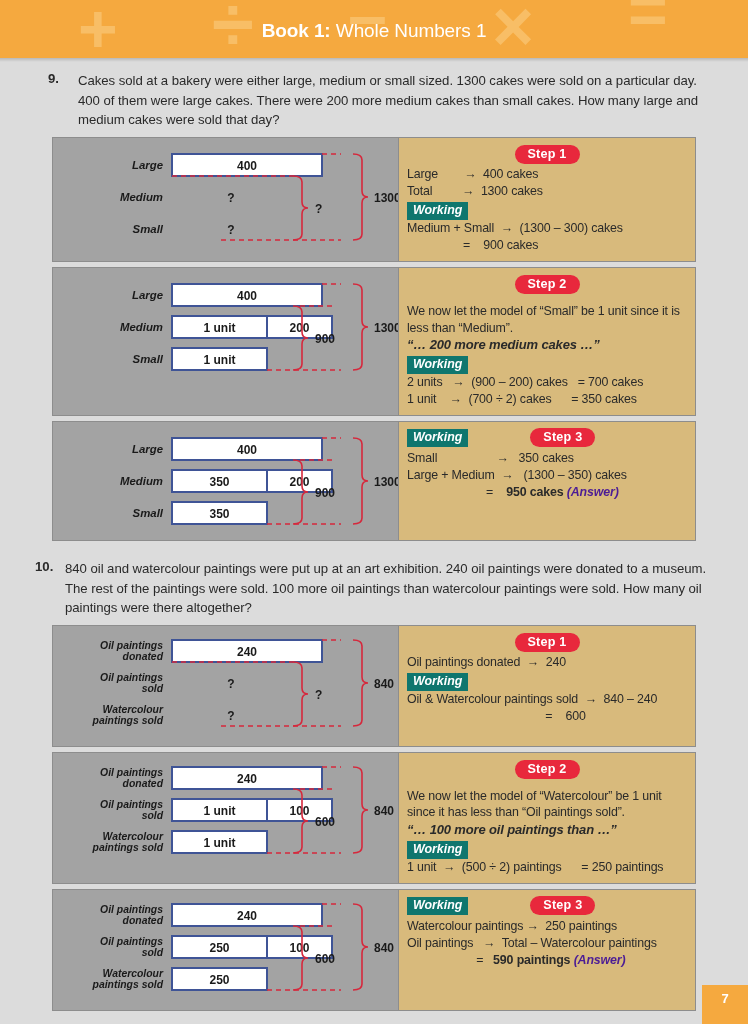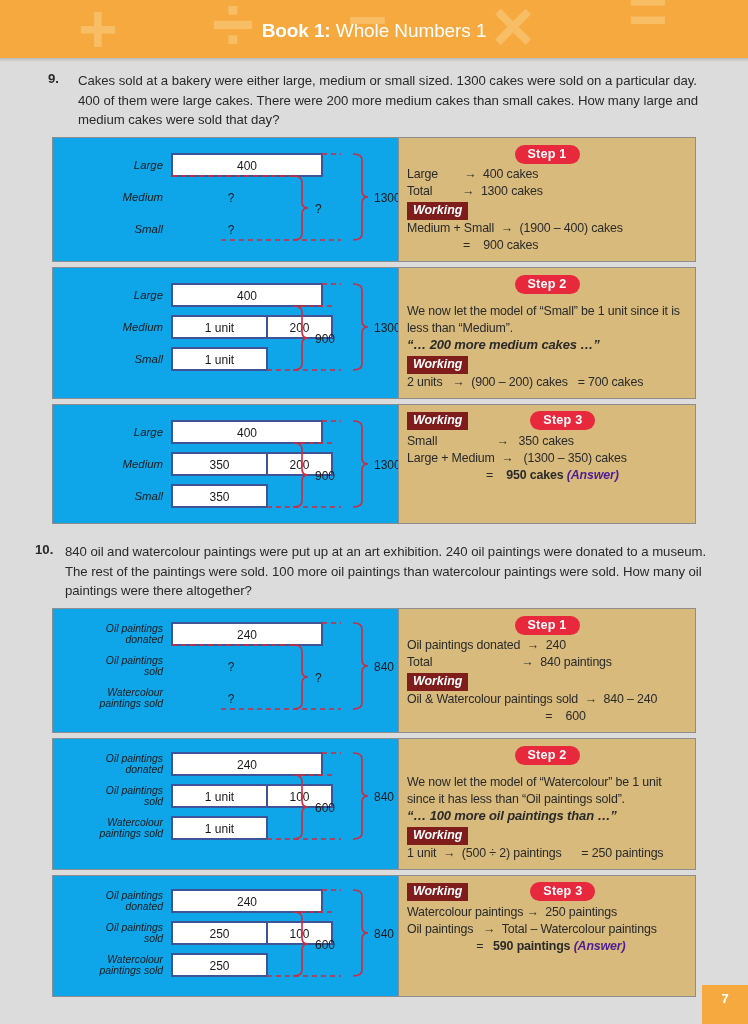--- a/index.html
+++ b/index.html
@@ -70,22 +70,23 @@
   
   .steps { margin: 7px 52px 0 52px; }
   .step-row {
     display: flex;
     border: 1px solid #8d8d8d;
     margin-bottom: 5px;
     background: #ffffff;
   }
   .bar-panel {
     flex: 0 0 345px;
-    background: #0ea5e9;
+    background: #a3a3a3;
     position: relative;
+    font-weight: bold;
   }
   .work-panel {
     flex: 1 1 auto;
     background: #D8BA7C;
     border-left: 1px solid #8d8d8d;
     padding: 6px 8px 7px 8px;
     position: relative;
   }
 
   .badge-row { position: relative; height: 21px; margin-bottom: 1px; }
@@ -99,21 +100,21 @@
     padding: 2px 13px 3px 13px;
     border-radius: 11px;
     letter-spacing: 0.2px;
     line-height: 1.12;
   }
   .badge-center { text-align: center; }
   .badge-row.with-working .step-badge { margin-left: 62px; }
 
   .working-tag {
     display: inline-block;
-    background: #7f1d1d;
+    background: #0f766e;
     color: #ffffff;
     font-style: italic;
     font-weight: bold;
     font-size: 12.4px;
     padding: 1px 6px 2px 6px;
     line-height: 1.2;
   }
   .wt-inline { margin-top: 1px; }
 
   .wp-line {
@@ -188,21 +189,21 @@
             <text x="262" y="74.5" class="bnum">?</text>
             <path class="brace" d="M 300 16 q 9 0 9 6 L 309 53 q 0 6 6 6 q -6 0 -6 6 L 309 96 q 0 6 -9 6"></path>
             <text x="321" y="63.5" class="bnum">1300</text>
           </svg>
         </div>
         <div class="work-panel">
           <div class="badge-row badge-center"><span class="step-badge">Step 1</span></div>
           <div class="wp-line">Large        →  400 cakes</div>
           <div class="wp-line">Total         →  1300 cakes</div>
           <div><span class="working-tag">Working</span></div>
-          <div class="wp-line">Medium + Small  →  (1900 – 400) cakes</div>
+          <div class="wp-line">Medium + Small  →  (1300 – 300) cakes</div>
           <div class="wp-line">                 =    900 cakes</div>
         </div>
       </div>
       <div class="step-row">
         <div class="bar-panel">
           <svg width="345" height="118" viewBox="0 0 345 118">
             <text x="110" y="31" class="lbl">Large</text>
             <rect x="119" y="16" width="150" height="22" class="bar-rect"></rect>
             <text x="194" y="31.5" class="bar-txt">400</text>
             <text x="110" y="63" class="lbl">Medium</text>
@@ -221,20 +222,21 @@
             <path class="brace" d="M 300 16 q 9 0 9 6 L 309 53 q 0 6 6 6 q -6 0 -6 6 L 309 96 q 0 6 -9 6"></path>
             <text x="321" y="63.5" class="bnum">1300</text>
           </svg>
         </div>
         <div class="work-panel">
           <div class="badge-row badge-center"><span class="step-badge">Step 2</span></div>
           <div class="wp-line wrap">We now let the model of “Small” be 1 unit since it is less than “Medium”.</div>
           <div class="wp-line ital">“… 200 more medium cakes …”</div>
           <div><span class="working-tag">Working</span></div>
           <div class="wp-line">2 units   →  (900 – 200) cakes   = 700 cakes</div>
+          <div class="wp-line">1 unit    →  (700 ÷ 2) cakes      = 350 cakes</div>
         </div>
       </div>
       <div class="step-row">
         <div class="bar-panel">
           <svg width="345" height="118" viewBox="0 0 345 118">
             <text x="110" y="31" class="lbl">Large</text>
             <rect x="119" y="16" width="150" height="22" class="bar-rect"></rect>
             <text x="194" y="31.5" class="bar-txt">400</text>
             <text x="110" y="63" class="lbl">Medium</text>
             <rect x="119" y="48" width="95" height="22" class="bar-rect"></rect>
@@ -284,21 +286,20 @@
             <path class="dash" d="M 119 36 L 243 36"></path>
             <path class="brace" d="M 240 36 q 9 0 9 6 L 249 62 q 0 6 6 6 q -6 0 -6 6 L 249 94 q 0 6 -9 6"></path>
             <text x="262" y="72.5" class="bnum">?</text>
             <path class="brace" d="M 300 14 q 9 0 9 6 L 309 51 q 0 6 6 6 q -6 0 -6 6 L 309 94 q 0 6 -9 6"></path>
             <text x="321" y="61.5" class="bnum">840</text>
           </svg>
         </div>
         <div class="work-panel">
           <div class="badge-row badge-center"><span class="step-badge">Step 1</span></div>
           <div class="wp-line">Oil paintings donated  →  240</div>
-          <div class="wp-line">Total                           →  840 paintings</div>
           <div><span class="working-tag">Working</span></div>
           <div class="wp-line">Oil &amp; Watercolour paintings sold  →  840 – 240</div>
           <div class="wp-line">                                          =    600</div>
         </div>
       </div>
       <div class="step-row">
         <div class="bar-panel">
           <svg width="345" height="120" viewBox="0 0 345 120">
             <text x="110" y="23" class="lbl-s"><tspan x="110" dy="0">Oil paintings</tspan><tspan x="110" dy="11">donated</tspan></text>
             <rect x="119" y="14" width="150" height="22" class="bar-rect"></rect>

